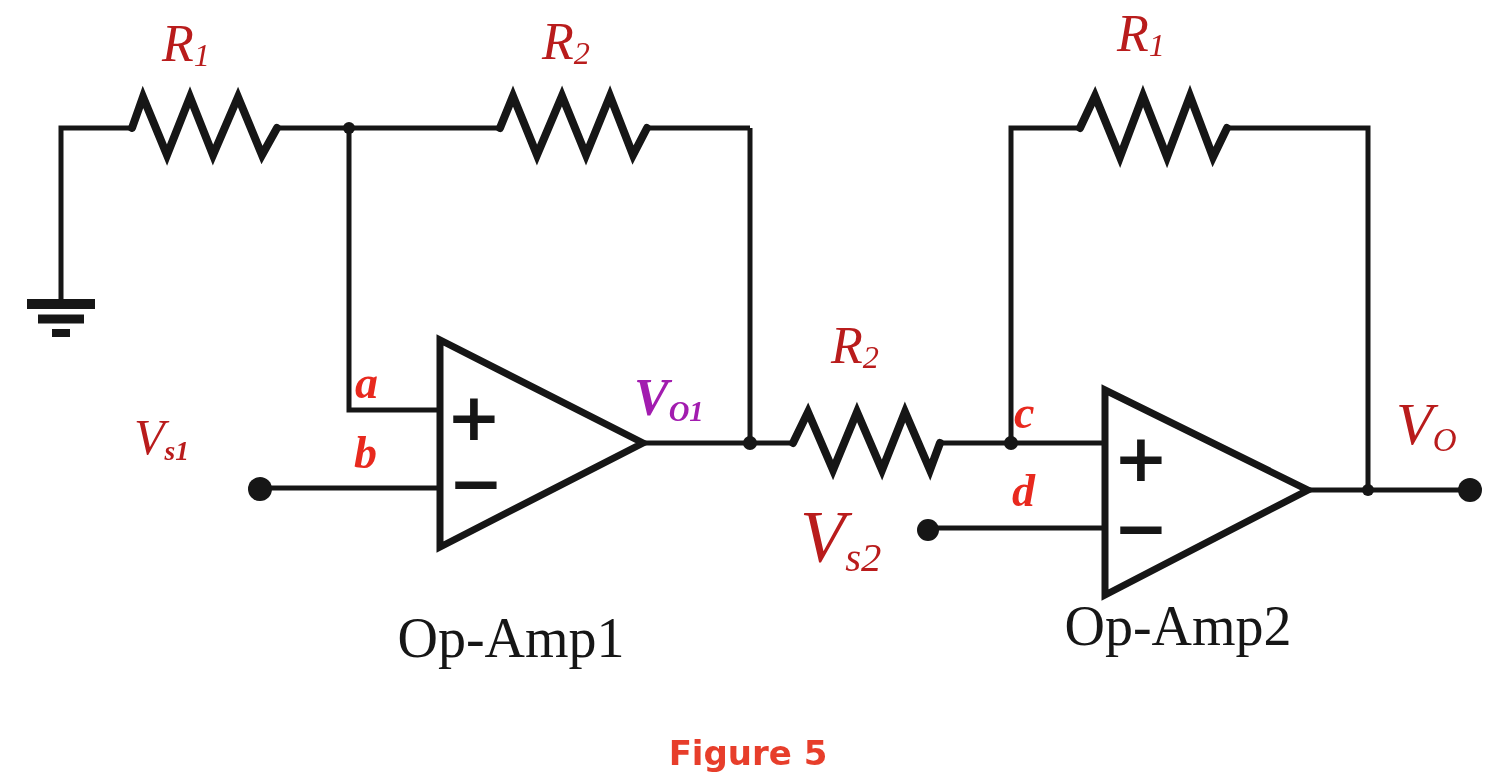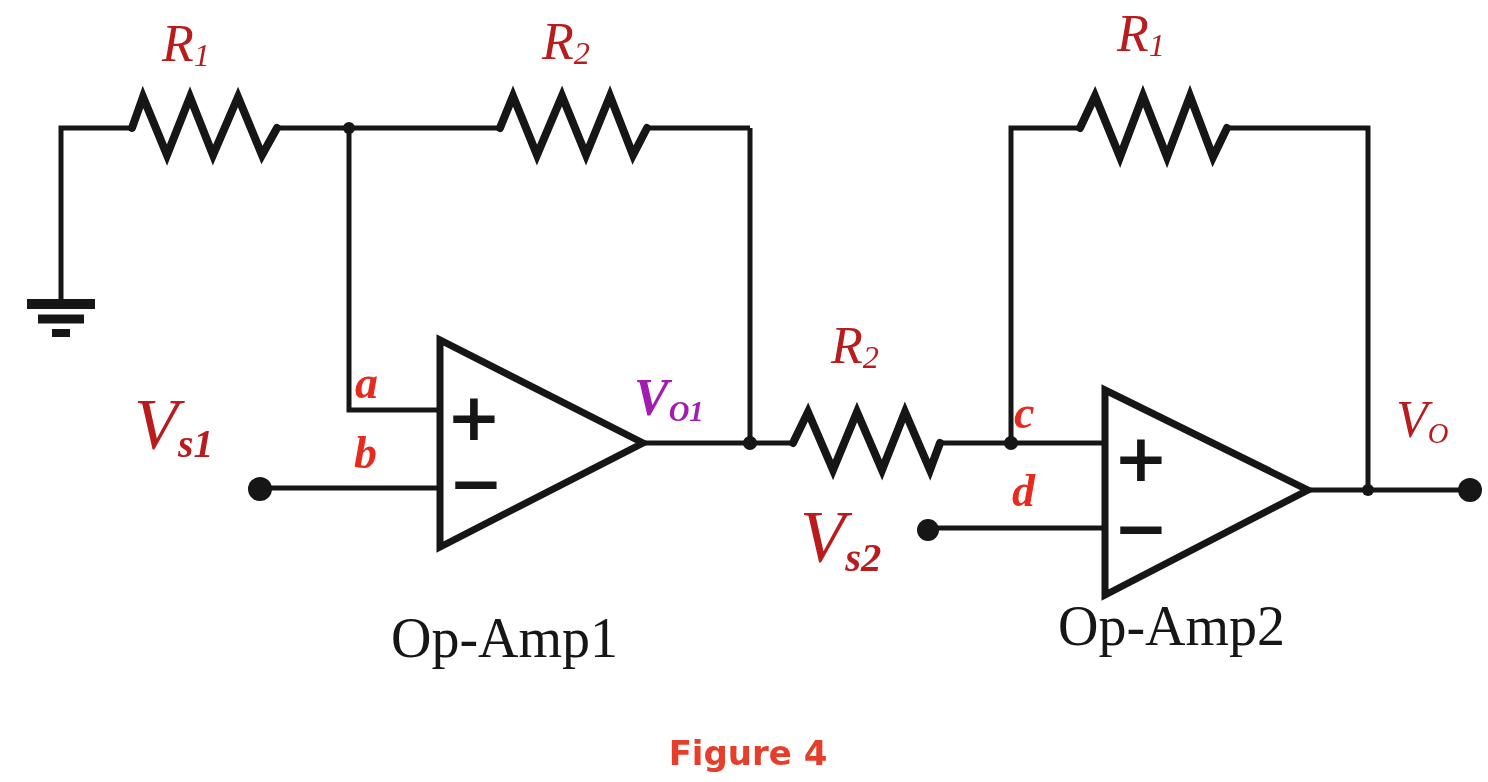--- a/index.html
+++ b/index.html
@@ -21,21 +21,21 @@
   .sub{font-size:0.55em;vertical-align:-0.22em;font-style:italic;}
   .sub-r{font-size:0.62em;vertical-align:-0.14em;font-style:italic;}
   .red{color:#a21caf;}
   .node-lbl{
     font-family:"Liberation Serif",serif;
     font-style:italic;font-weight:700;
     font-size:46px;color:#e8291e;
   }
   .amp-lbl{
     font-family:"Liberation Serif",serif;
-    font-size:56px;color:#161616;text-align:left;width:240px;
+    font-size:56px;color:#161616;text-align:center;width:240px;
   }
   .caption{
     position:absolute;
     font-family:"DejaVu Sans","Liberation Sans",sans-serif;
     font-weight:bold;font-size:34px;color:#e73e2b;
     width:300px;text-align:center;line-height:1;
   }
 </style>
 </head>
 <body>
@@ -102,29 +102,29 @@
       <circle cx="928" cy="530" r="11"></circle>
       <circle cx="1470" cy="490" r="12"></circle>
     </g>
   </svg>
 
   <div class="lbl serif-it" style="left:162px;top:18px;font-size:52px;"><span>R</span><span class="sub-r">1</span></div>
   <div class="lbl serif-it" style="left:542px;top:16px;font-size:52px;"><span>R</span><span class="sub-r">2</span></div>
   <div class="lbl serif-it" style="left:831px;top:320px;font-size:52px;"><span>R</span><span class="sub-r">2</span></div>
   <div class="lbl serif-it" style="left:1117px;top:8px;font-size:52px;"><span>R</span><span class="sub-r">1</span></div>
 
-  <div class="lbl serif-it" style="left:134px;top:388px;font-size:72px;"><span>V</span><span class="sub" style="font-weight:700;">s1</span></div>
-  <div class="lbl serif-it" style="left:800px;top:500px;font-size:74px;"><span>V</span><span class="sub" style="font-weight:700;">s2</span></div>
+  <div class="lbl serif-it" style="left:134px;top:412px;font-size:50px;"><span>V</span><span class="sub" style="font-weight:700;">s1</span></div>
+  <div class="lbl serif-it" style="left:800px;top:500px;font-size:74px;"><span>V</span><span class="sub" style="font-weight:400;">s2</span></div>
 
   <div class="lbl serif-it red" style="left:634px;top:372px;font-size:52px;font-weight:700;"><span>V</span><span class="sub">O1</span></div>
-  <div class="lbl serif-it" style="left:1396px;top:394px;font-size:52px;"><span>V</span><span class="sub">O</span></div>
+  <div class="lbl serif-it" style="left:1396px;top:394px;font-size:60px;"><span>V</span><span class="sub">O</span></div>
 
   <div class="lbl node-lbl" style="left:355px;top:360px;">a</div>
   <div class="lbl node-lbl" style="left:354px;top:430px;">b</div>
   <div class="lbl node-lbl" style="left:1014px;top:390px;">c</div>
   <div class="lbl node-lbl" style="left:1012px;top:468px;">d</div>
 
   <div class="lbl amp-lbl" style="left:391px;top:610px;">Op-Amp1</div>
   <div class="lbl amp-lbl" style="left:1058px;top:598px;">Op-Amp2</div>
 
-  <div class="caption" style="left:598px;top:736px;">Figure 4</div>
+  <div class="caption" style="left:598px;top:736px;">Figure 5</div>
 
 </div>
 
 </body></html>

